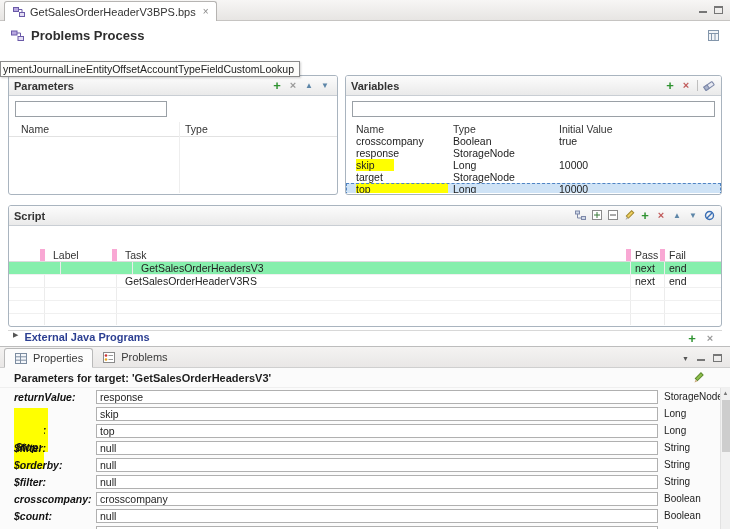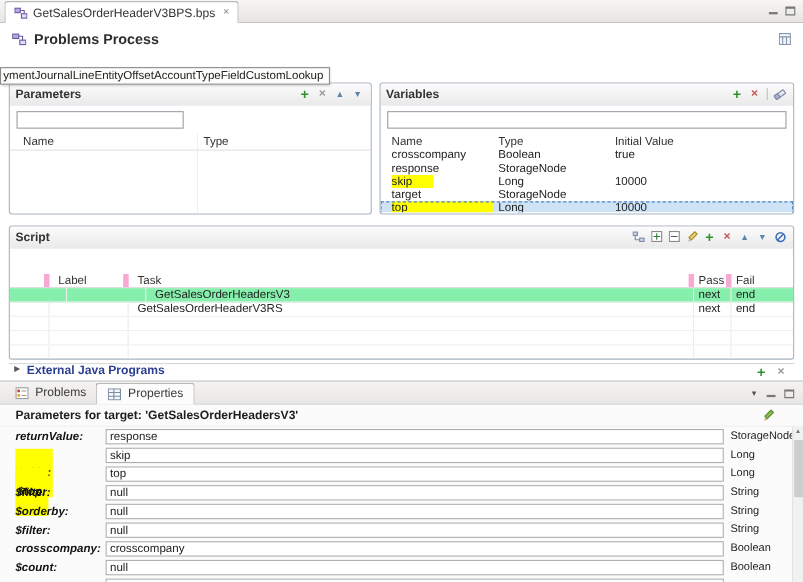--- a/index.html
+++ b/index.html
@@ -340,43 +340,43 @@
       <span class="extjava-title">External Java Programs</span>
       <span class="gicons">
         <span class="gi add">+</span>
         <span class="gi del gray">×</span>
       </span>
     </div>
   </div>
 
   <div class="bottom">
     <div class="btabbar">
+      <div class="btab active">
+        <span class="gi">
+          <svg width="12" height="11">
+              <rect x="0.5" y="0.5" width="11" height="10" fill="#f4f7fb" stroke="#7c8ca0"></rect>
+              <line x1="0.5" y1="3.8" x2="11.5" y2="3.8" stroke="#7c8ca0"></line>
+              <line x1="0.5" y1="7.2" x2="11.5" y2="7.2" stroke="#7c8ca0"></line>
+              <line x1="5.5" y1="0.5" x2="5.5" y2="10.5" stroke="#7c8ca0"></line>
+            </svg>
+        </span>
+        <span>Properties</span>
+      </div>
       <div class="btab">
         <span class="gi">
           <svg width="12" height="11">
               <rect x="0.5" y="0.5" width="11" height="10" fill="#fff" stroke="#8a8a8a"></rect>
               <circle cx="3" cy="3.5" r="1.3" fill="#cc3333"></circle>
               <line x1="5.5" y1="3.5" x2="10" y2="3.5" stroke="#999"></line>
               <circle cx="3" cy="7.5" r="1.3" fill="#e8a21f"></circle>
               <line x1="5.5" y1="7.5" x2="10" y2="7.5" stroke="#999"></line>
             </svg>
         </span>
         <span>Problems</span>
       </div>
-      <div class="btab active">
-        <span class="gi">
-          <svg width="12" height="11">
-              <rect x="0.5" y="0.5" width="11" height="10" fill="#f4f7fb" stroke="#7c8ca0"></rect>
-              <line x1="0.5" y1="3.8" x2="11.5" y2="3.8" stroke="#7c8ca0"></line>
-              <line x1="0.5" y1="7.2" x2="11.5" y2="7.2" stroke="#7c8ca0"></line>
-              <line x1="5.5" y1="0.5" x2="5.5" y2="10.5" stroke="#7c8ca0"></line>
-            </svg>
-        </span>
-        <span>Properties</span>
-      </div>
       <div class="bbtns">
         <span class="menu-caret">▼</span>
         <span class="minbar"></span>
         <span class="maxbox"></span>
       </div>
     </div>
 
     <div class="pbody">
       <div class="phead">
         <span class="phead-text">Parameters for target: 'GetSalesOrderHeadersV3'</span>

